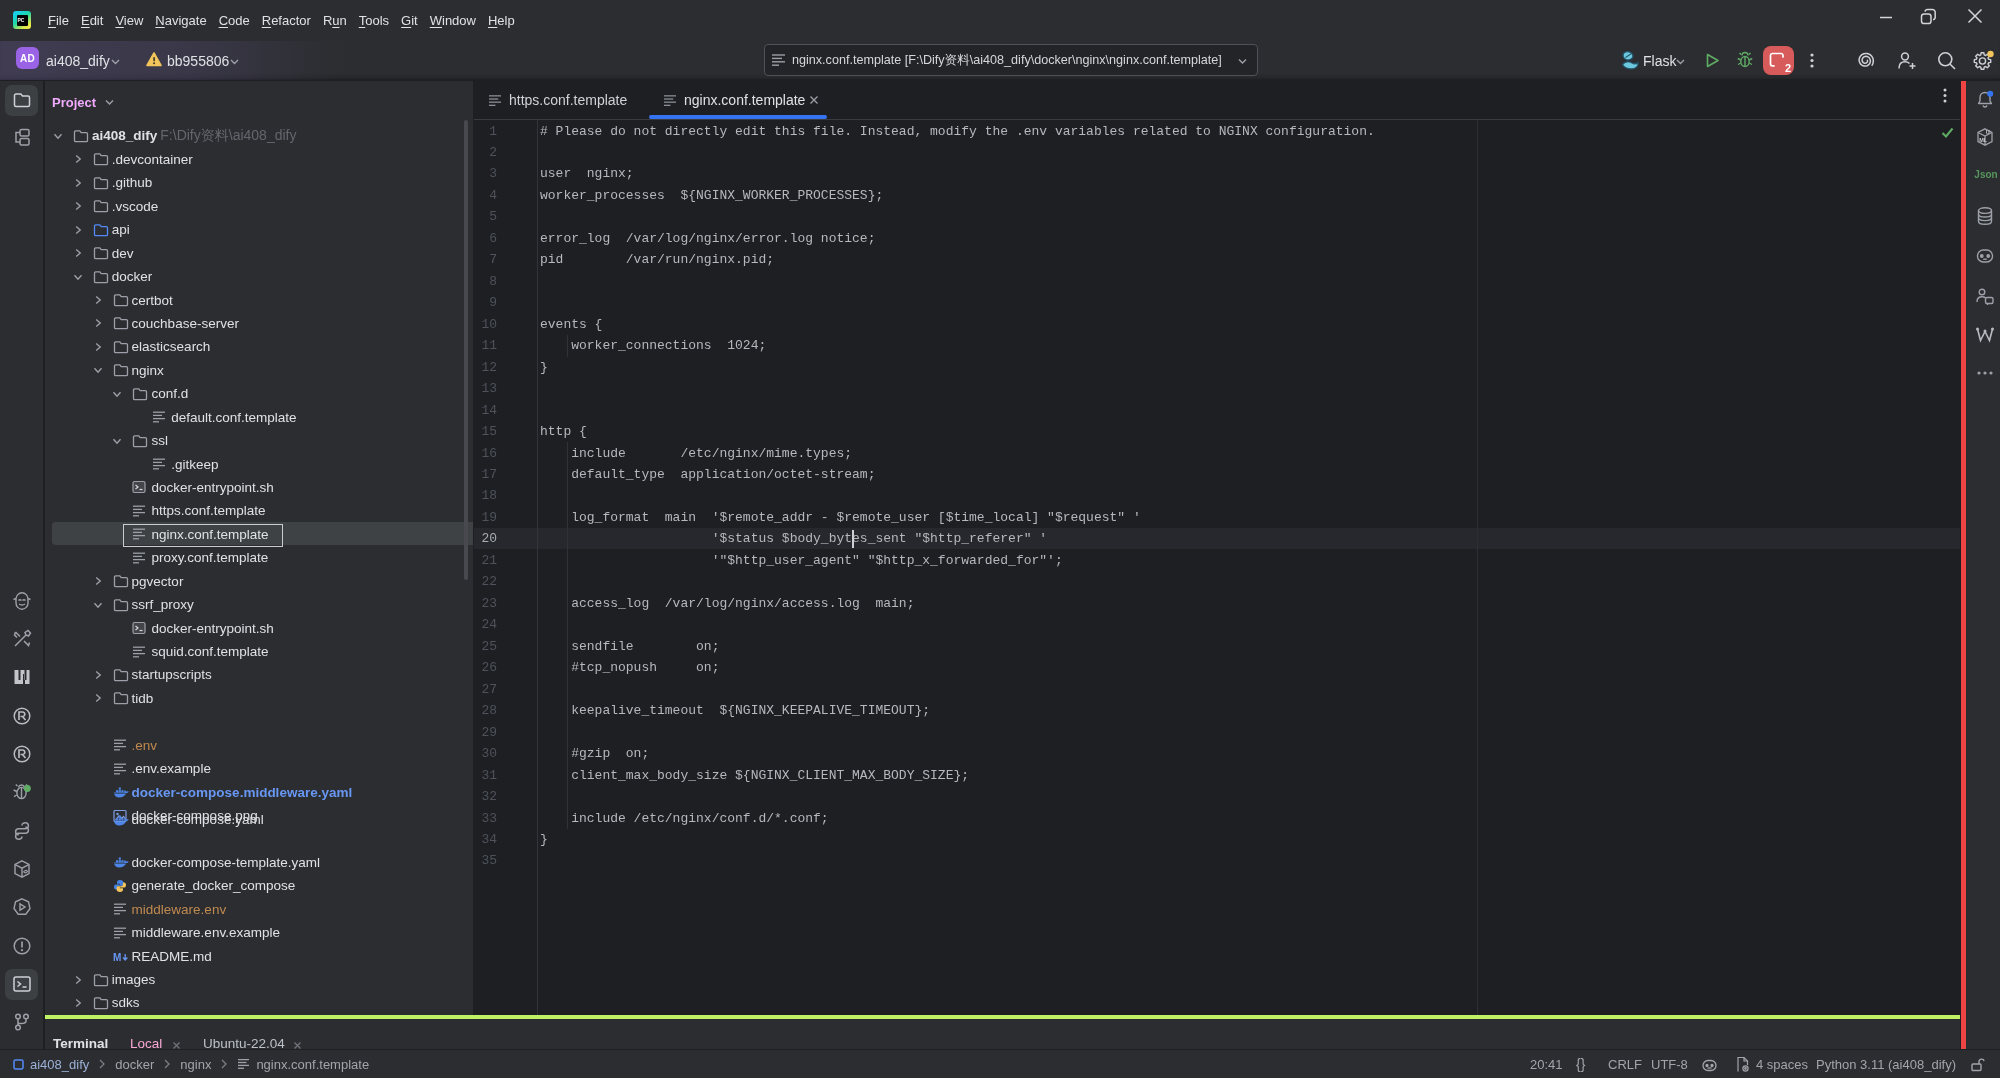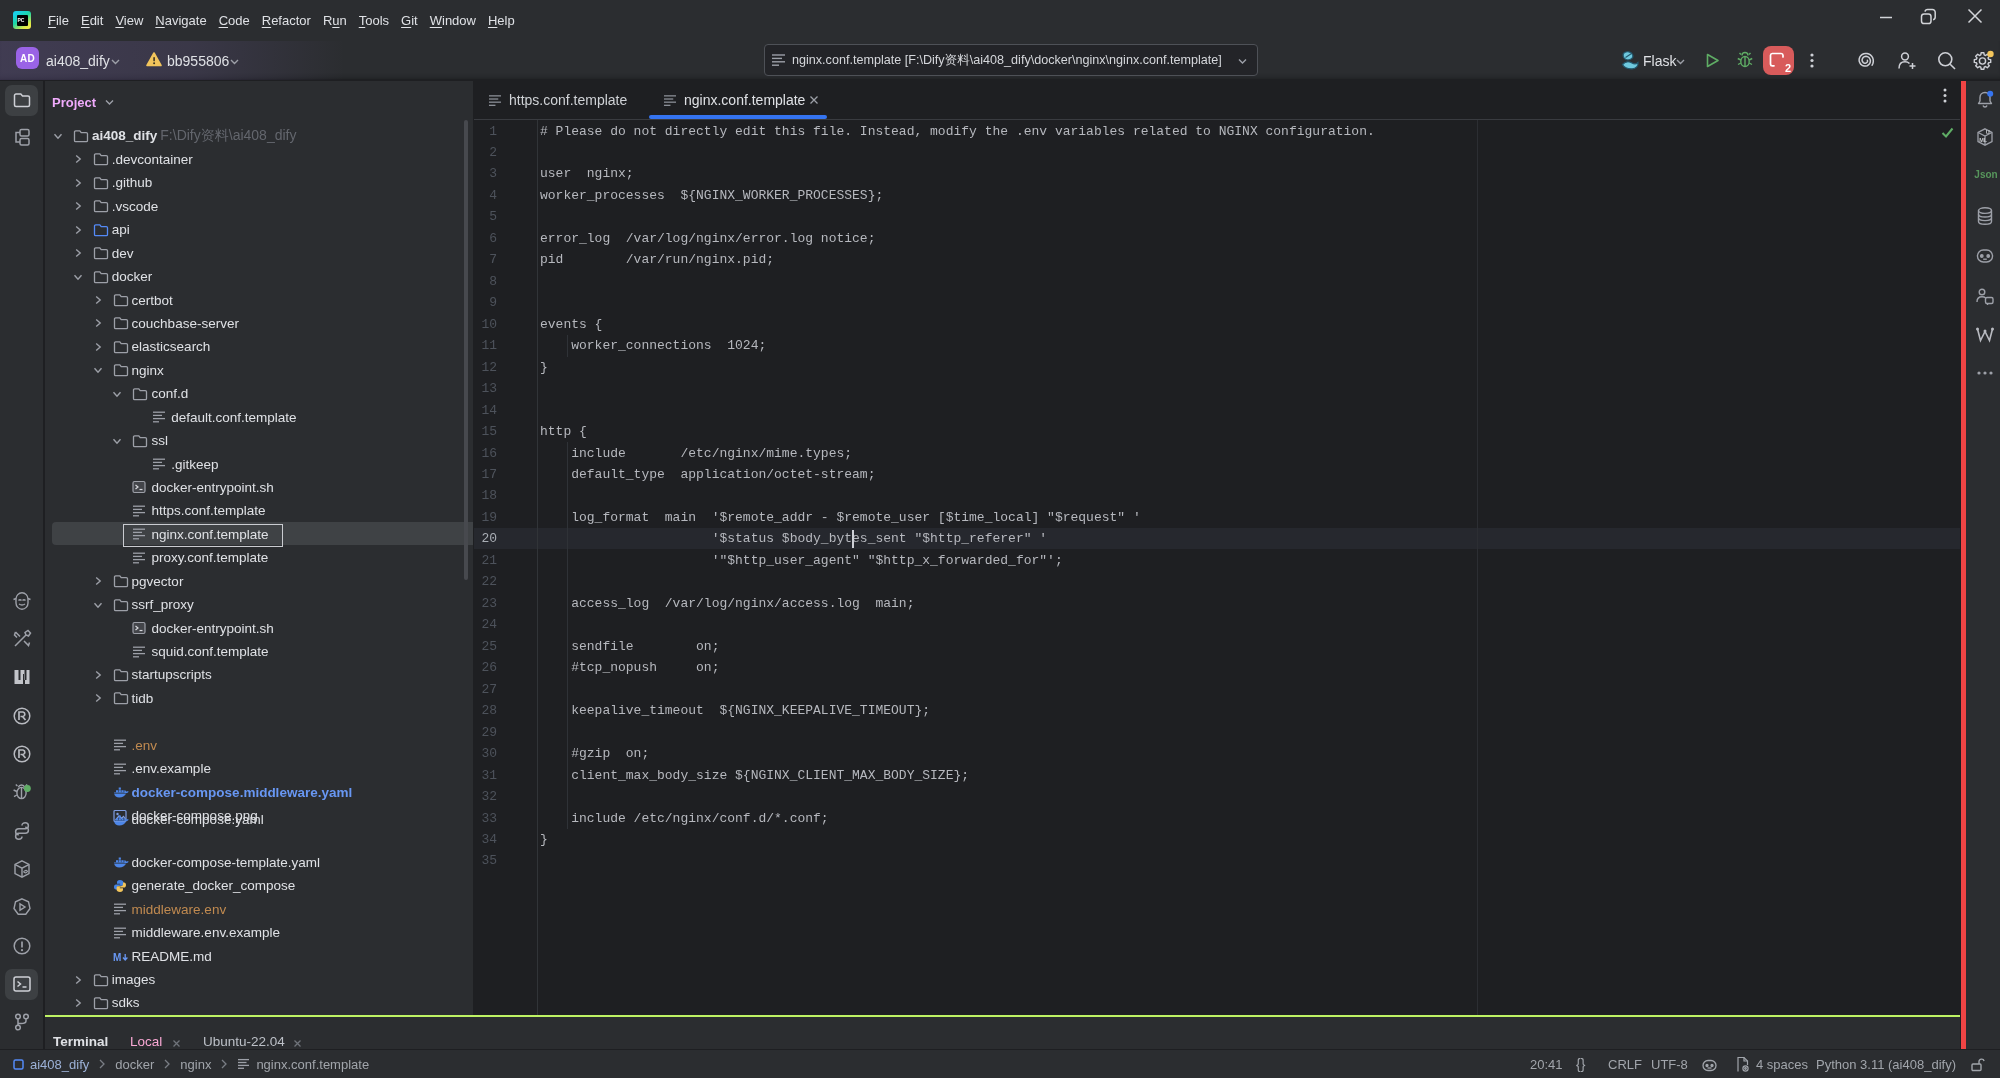--- a/index.html
+++ b/index.html
@@ -42,21 +42,21 @@
 #underline { position:absolute; left:175px; top:34px; width:178px; height:4px; background:#3574f0; border-radius:2px; }
 .tab { position:absolute; top:0; height:38px; display:flex; align-items:center; font-size:14px; color:#cfd2d6; }
 #gutter { position:absolute; left:0; top:39.5px; width:23px; text-align:right; font-family:"Liberation Mono",monospace; font-size:13px; line-height:21.47px; color:#4d525b; white-space:pre; }
 #gutline { position:absolute; left:63px; top:39px; width:1px; height:895px; background:#313438; }
 #marginline { position:absolute; left:1003px; top:39px; width:1px; height:895px; background:#2c2e33; }
 #activeline { position:absolute; left:0; top:446.9px; width:1486px; height:21.5px; background:#26282e; }
 #code { position:absolute; left:66px; top:39.5px; font-family:"Liberation Mono",monospace; font-size:13px; line-height:21.47px; color:#b6b8be; white-space:pre; }
 .guide { position:absolute; width:1px; background:#2f3237; }
 #caret { position:absolute; left:378px; top:449px; width:1.6px; height:18px; background:#ced0d6; }
 
-#termbar { position:absolute; left:45px; top:1015px; width:1915px; height:34px; background:#2b2d30; border-top:2px solid #bef264; font-size:13.5px; }
+#termbar { position:absolute; left:45px; top:1015px; width:1915px; height:34px; background:#2b2d30; border-top:4px solid #bef264; font-size:13.5px; }
 #statusbar { position:absolute; left:0; top:1049px; width:2000px; height:29px; background:#2b2d30; border-top:1px solid #1e1f22; font-size:13px; color:#a1a5ab; }
 .sb { position:absolute; top:0; height:28px; display:flex; align-items:center; }
 </style>
 </head>
 <body>
 <div id="row1">
   <div class="abs" style="left:13px;top:11px;width:18px;height:18px;border-radius:3px;background:linear-gradient(145deg, #19cfe8 15%, #1bd6a6 45%, #d8e84a 78%, #f6ef49 95%);display:flex;align-items:center;justify-content:center;">
     <div style="width:11px;height:11px;background:#000;border-radius:1px;color:#fff;font-size:5px;font-weight:bold;line-height:10px;text-align:left;padding-left:1px;">PC</div>
   </div>
   <div id="menus">

